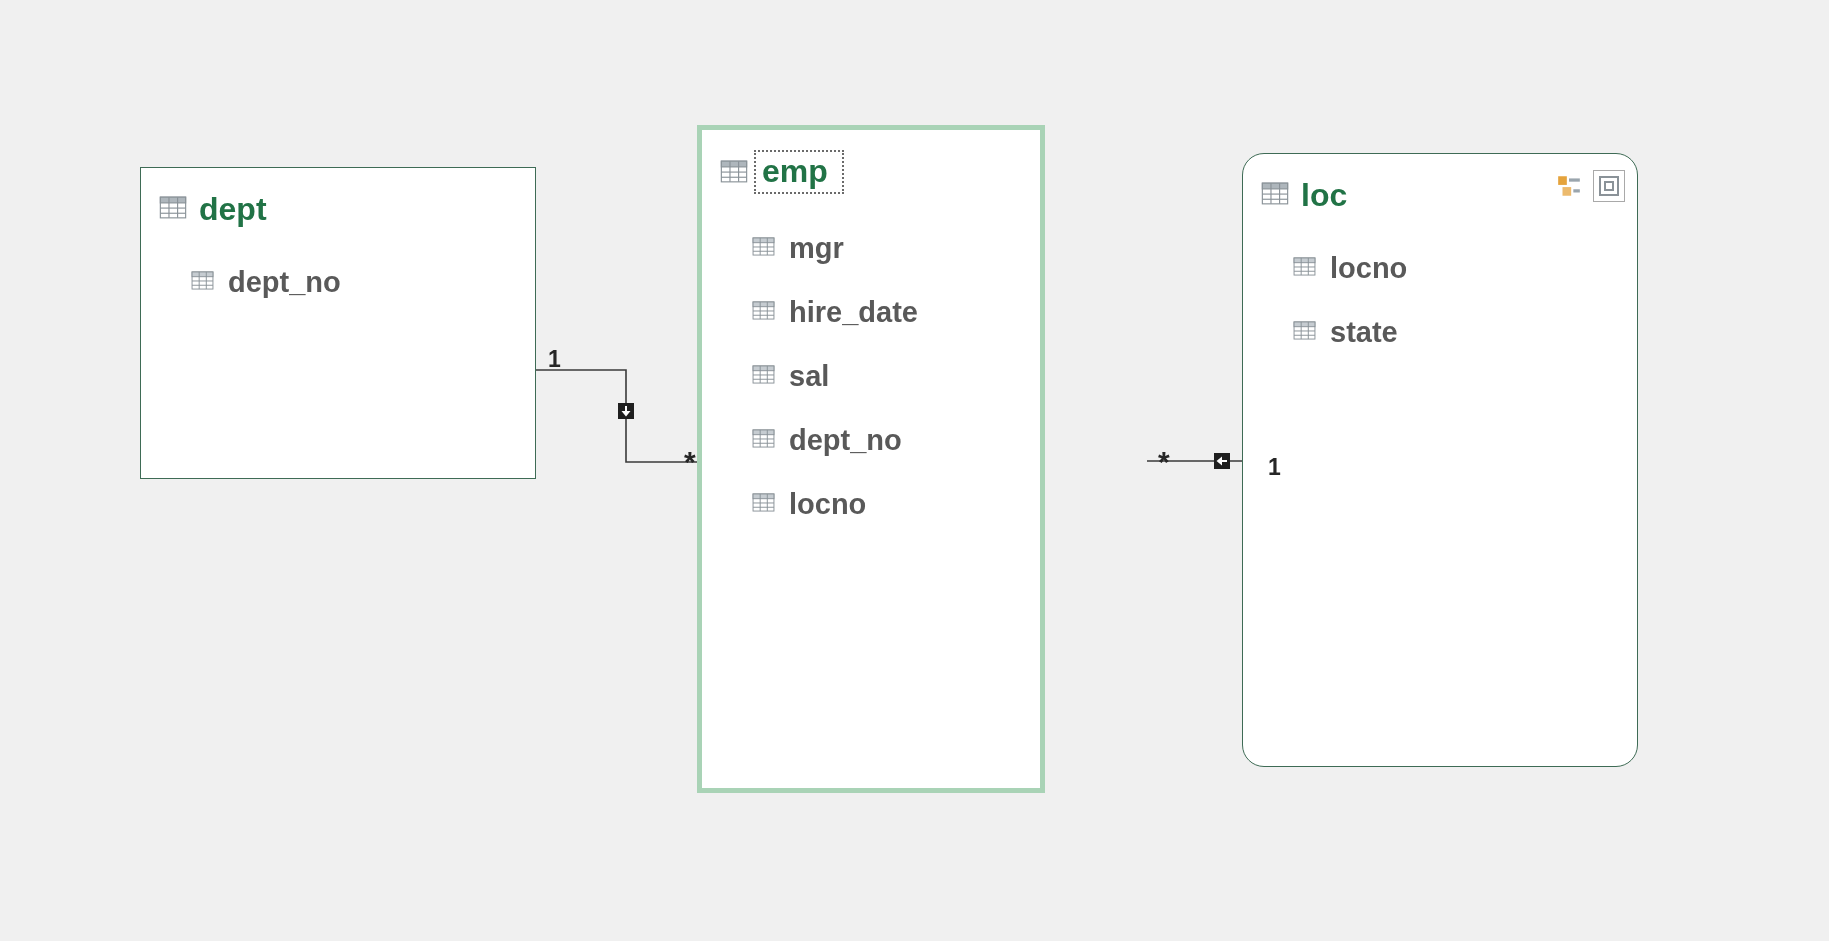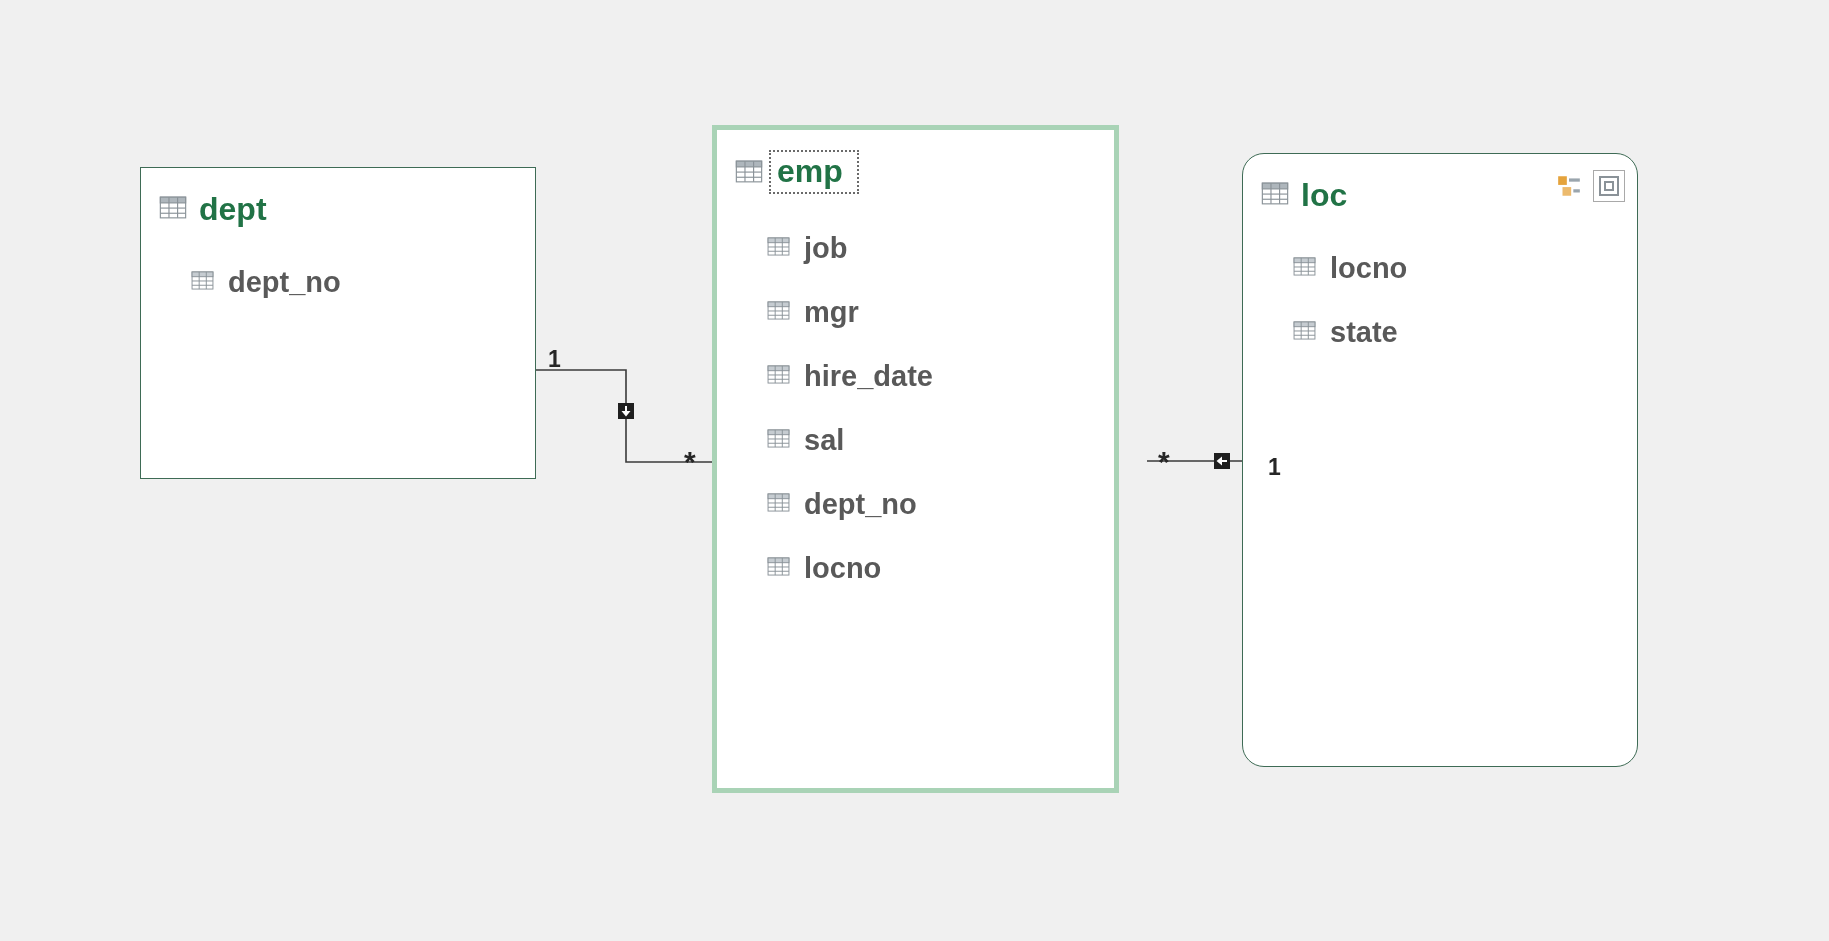--- a/index.html
+++ b/index.html
@@ -160,46 +160,35 @@
               <line x1="16" y1="1" x2="16" y2="19" stroke="#8a9298"></line>
               <line x1="1" y1="10.5" x2="23" y2="10.5" stroke="#8a9298"></line>
               <line x1="1" y1="15" x2="23" y2="15" stroke="#8a9298"></line>
             </svg>
         </span>
         <span class="field-label">dept_no</span>
       </div>
     </div>
   </div>
 
-  <div class="table-box selected" style="left:712px; top:125px; width:407px; height:668px;text-align:center;">
+  <div class="table-box selected" style="left:697px; top:125px; width:348px; height:668px;text-align:center;">
     <div class="table-header">
       <span>
         <svg viewBox="0 0 24 20" width="28" height="23">
           <rect x="1" y="1" width="22" height="18" fill="#ffffff" stroke="#8a9298"></rect>
           <rect x="1" y="1" width="22" height="5" fill="#aeb6bc" stroke="#8a9298"></rect>
           <line x1="8.5" y1="1" x2="8.5" y2="19" stroke="#8a9298"></line>
           <line x1="16" y1="1" x2="16" y2="19" stroke="#8a9298"></line>
           <line x1="1" y1="10.5" x2="23" y2="10.5" stroke="#8a9298"></line>
           <line x1="1" y1="15" x2="23" y2="15" stroke="#8a9298"></line>
         </svg>
       </span>
       <span class="title-focus"><span class="table-title">emp</span></span>
     </div>
     <div class="fields">
-      <div class="field-row">
-        <span><svg viewBox="0 0 24 20" width="23" height="19">
-              <rect x="1" y="1" width="22" height="18" fill="#ffffff" stroke="#8a9298"></rect>
-              <rect x="1" y="1" width="22" height="5" fill="#c6ccd1" stroke="#8a9298"></rect>
-              <line x1="8.5" y1="1" x2="8.5" y2="19" stroke="#8a9298"></line>
-              <line x1="16" y1="1" x2="16" y2="19" stroke="#8a9298"></line>
-              <line x1="1" y1="10.5" x2="23" y2="10.5" stroke="#8a9298"></line>
-              <line x1="1" y1="15" x2="23" y2="15" stroke="#8a9298"></line>
-            </svg></span>
-        <span class="field-label">job</span>
-      </div>
       <div class="field-row">
         <span><svg viewBox="0 0 24 20" width="23" height="19">
               <rect x="1" y="1" width="22" height="18" fill="#ffffff" stroke="#8a9298"></rect>
               <rect x="1" y="1" width="22" height="5" fill="#c6ccd1" stroke="#8a9298"></rect>
               <line x1="8.5" y1="1" x2="8.5" y2="19" stroke="#8a9298"></line>
               <line x1="16" y1="1" x2="16" y2="19" stroke="#8a9298"></line>
               <line x1="1" y1="10.5" x2="23" y2="10.5" stroke="#8a9298"></line>
               <line x1="1" y1="15" x2="23" y2="15" stroke="#8a9298"></line>
             </svg></span>
         <span class="field-label">mgr</span>

